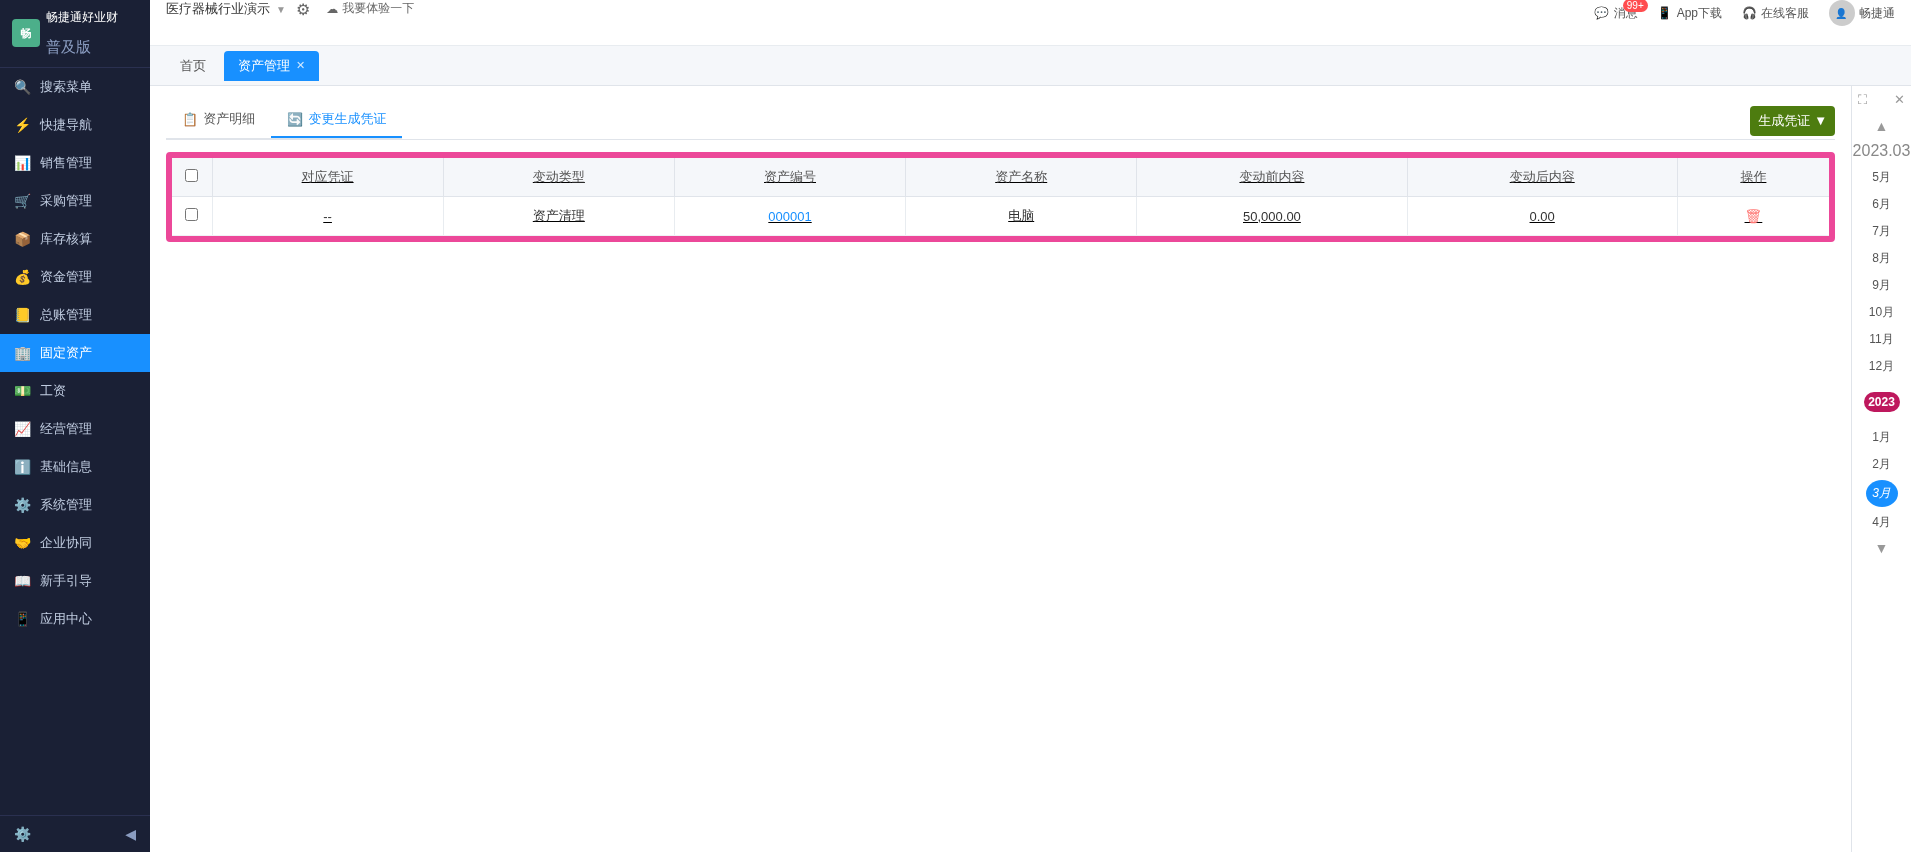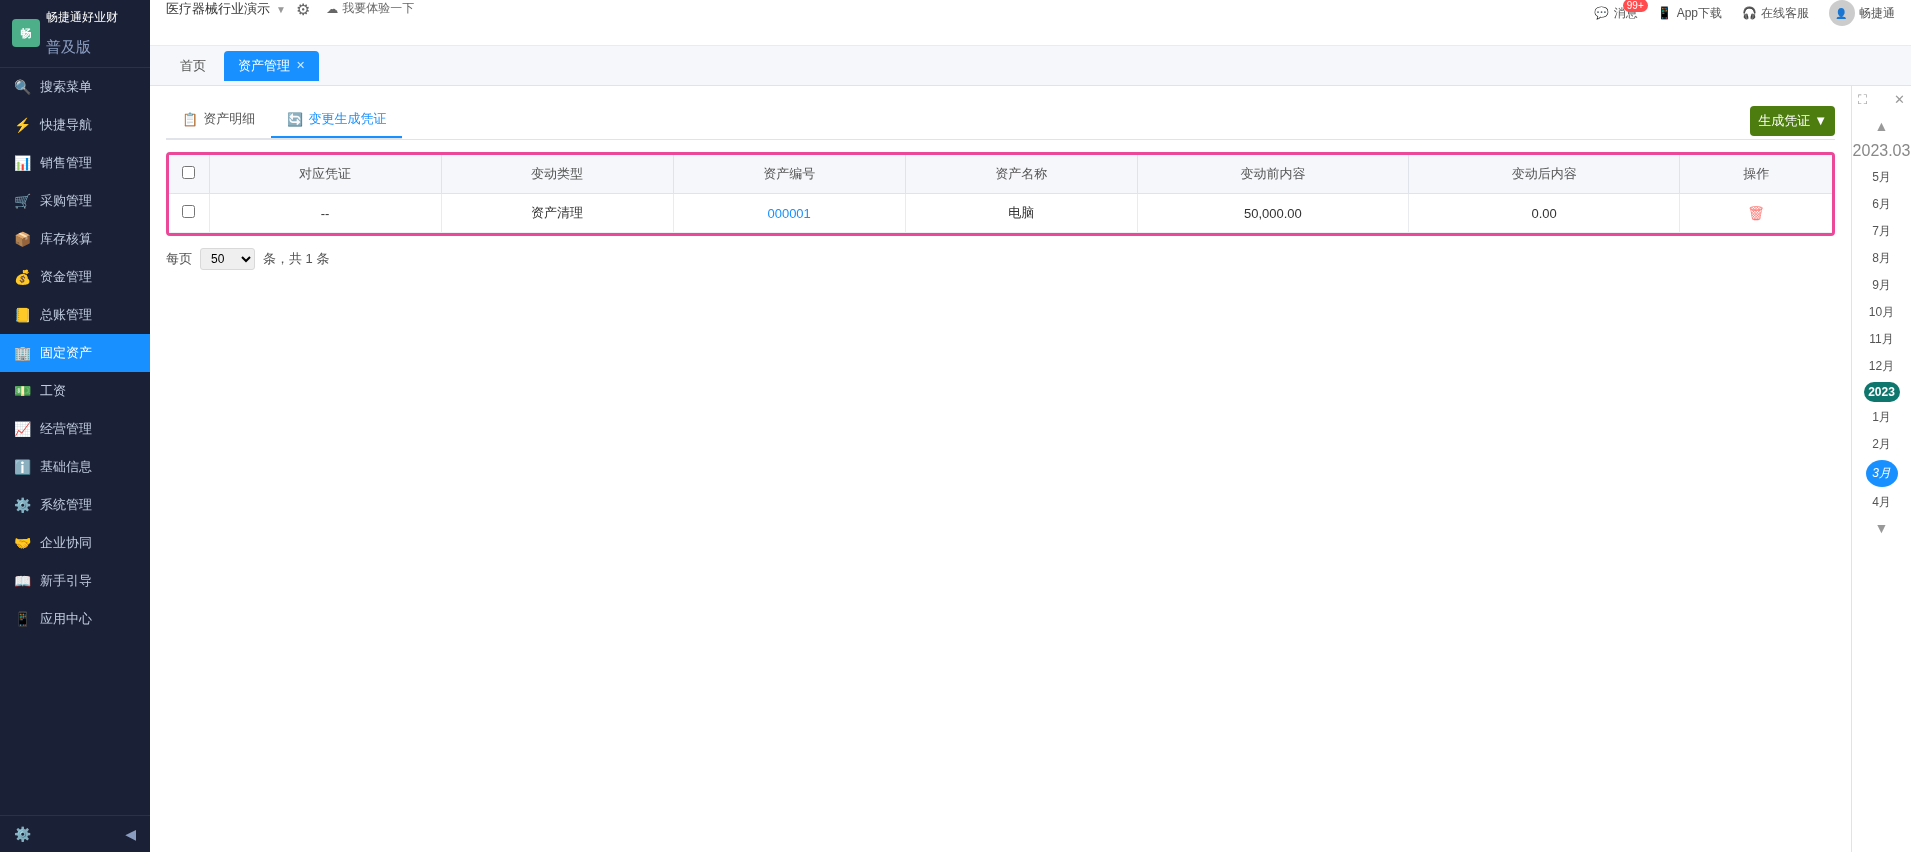--- a/index.html
+++ b/index.html
@@ -206,23 +206,24 @@
       cursor: pointer;
       font-size: 13px;
       display: flex;
       align-items: center;
       gap: 4px;
     }
 
     
     .table-wrap {
       margin-top: 0;
-      border: 3px solid #ec4899;
+      border: 6px solid #ec4899;
       border-radius: 4px;
       overflow: hidden;
+      text-decoration: underline;
     }
     table {
       width: 100%;
       border-collapse: collapse;
       font-size: 13px;
     }
     thead tr {
       background: #f5f7fa;
     }
     th {
@@ -293,27 +294,27 @@
       cursor: pointer;
     }
     .date-month.active {
       background: #1890ff;
       color: #fff;
       border-radius: 50%;
       width: 30px;
       margin: 0 auto;
     }
     .date-month.year-label {
-      background: #0f766e;
+      background: #be185d;
       color: #fff;
       font-weight: bold;
       font-size: 12px;
       border-radius: 10px;
       width: 36px;
-      margin: 2px auto;
+      margin: 12px auto;
       padding: 3px 0;
     }
     .date-sidebar-close {
       position: absolute;
       top: 6px;
       right: 6px;
       cursor: pointer;
       color: #999;
       font-size: 13px;
     }
@@ -512,30 +513,20 @@
               <td>50,000.00</td>
               <td>0.00</td>
               <td>
                 <span class="delete-icon">🗑</span>
               </td>
             </tr>
           </tbody>
         </table>
       </div>
 
-      <div class="pagination">
-        <span>每页</span>
-        <select class="page-size-select">
-          <option>50</option>
-          <option>10</option>
-          <option>20</option>
-          <option>100</option>
-        </select>
-        <span>条，共 1 条</span>
-      </div>
     </div>
 
     <div class="date-sidebar">
       <span class="date-sidebar-expand">⛶</span>
       <span class="date-sidebar-close">✕</span>
       <div style="margin-top: 22px;">
         <div class="date-nav-up">▲</div>
       </div>
       <div class="date-sidebar-header">2023.03</div>
       <div class="date-month">5月</div>

